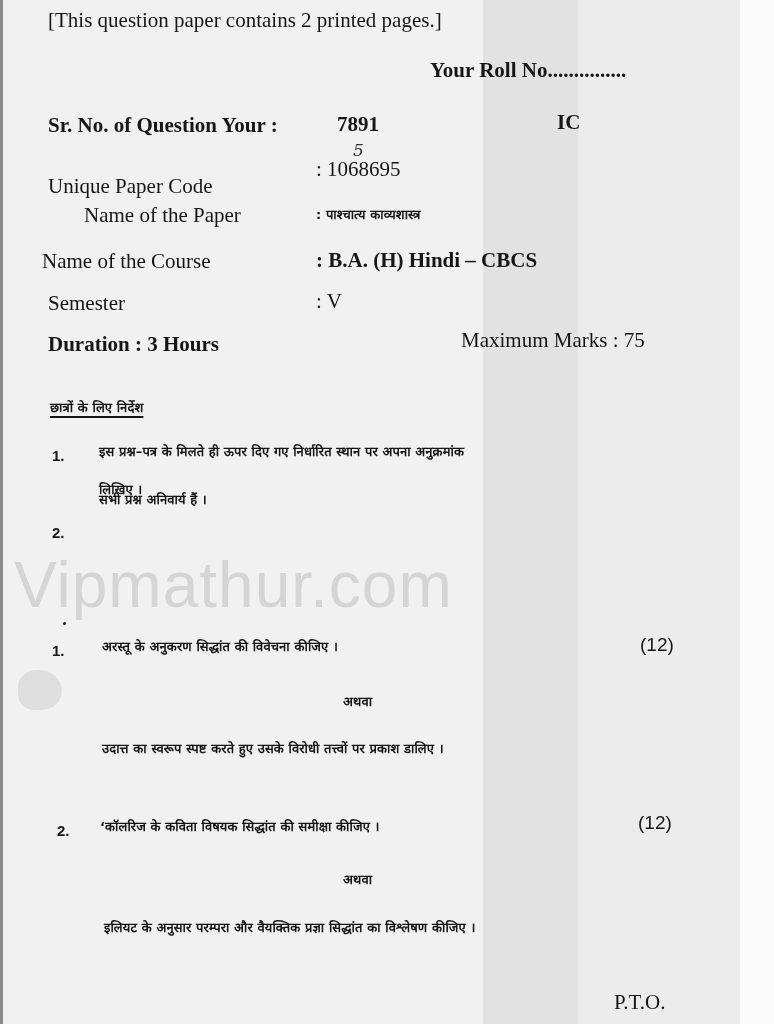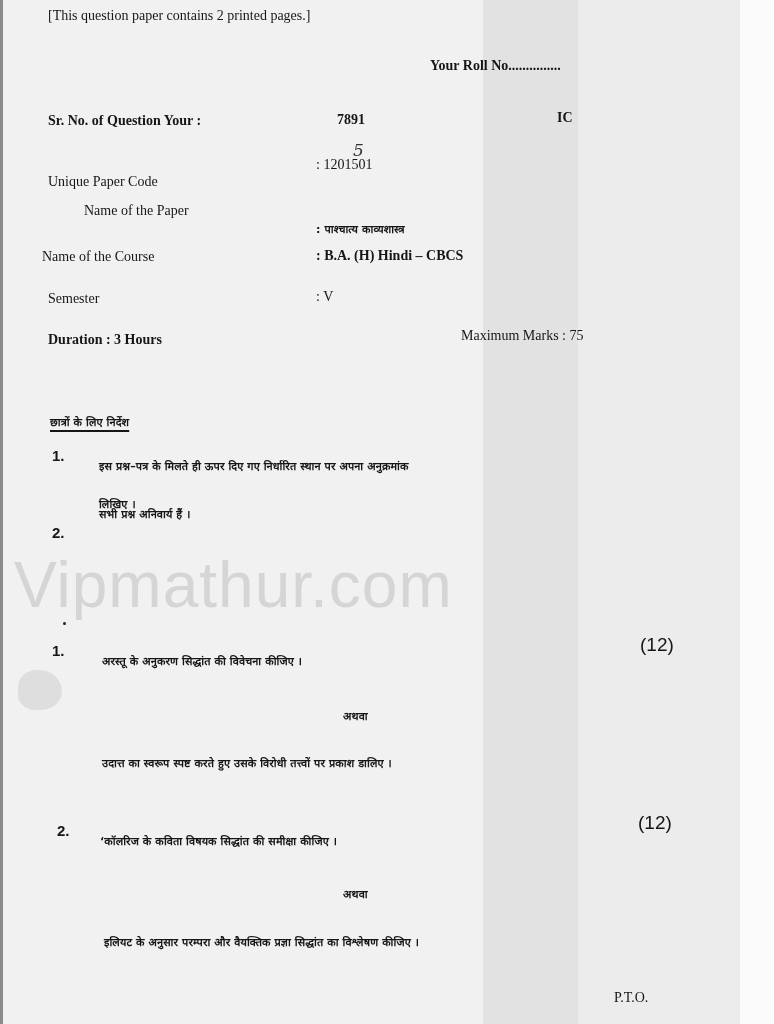--- a/index.html
+++ b/index.html
@@ -7,23 +7,23 @@
       width: 774px; height: 1024px; position: relative; overflow: hidden;
       background: #f1f1f1;
       font-family: "Liberation Serif", "DejaVu Serif", serif;
       color: #161616;
     }
     .left-edge { position: absolute; left: 0; top: 0; width: 3px; height: 1024px; background: #8a8a8a; }
     .band { position: absolute; top: 0; height: 1024px; left: 483px; width: 95px; background: #e2e2e2; }
     .band2 { position: absolute; top: 0; height: 1024px; left: 578px; width: 162px; background: #ececec; }
     .right-strip { position: absolute; top: 0; right: 0; width: 34px; height: 1024px; background: #fbfbfb; }
     .abs { position: absolute; white-space: nowrap; }
-    .hdr { font-size: 14px; }
+    .hdr { font-size: 21px; }
     .bold { font-weight: bold; }
-    .deva { font-family: "DejaVu Sans", sans-serif; font-weight: bold; font-size: 11px; letter-spacing: 0.1px; margin-top: 16px; }
+    .deva { font-family: "DejaVu Sans", sans-serif; font-weight: bold; font-size: 13px; letter-spacing: 0.1px; }
     .num { font-family: "Liberation Sans", sans-serif; font-weight: bold; font-size: 15px; }
     .marks { font-family: "Liberation Sans", sans-serif; font-size: 19px; }
     .underline { text-decoration: underline; text-decoration-thickness: 2px; text-underline-offset: 4px; }
     .watermark {
       position: absolute; left: 14px; top: 548px;
       font-family: "Liberation Sans", sans-serif; font-size: 64px;
       color: rgba(190,190,190,0.55); letter-spacing: 1px;
     }
     .handwritten {
       position: absolute; left: 353px; top: 140px; font-size: 17px;
@@ -45,21 +45,21 @@
 <div class="watermark">Vipmathur.com</div>
 
 <div class="abs hdr" style="left:48px; top:8px;">[This question paper contains 2 printed pages.]</div>
 <div class="abs hdr bold" style="left:430px; top:58px;">Your Roll No...............</div>
 
 <div class="abs hdr bold" style="left:48px; top:113px;">Sr. No. of Question Your :</div>
 <div class="abs hdr bold" style="left:337px; top:112px;">7891</div>
 <div class="abs hdr bold" style="left:557px; top:110px;">IC</div>
 
 <div class="abs hdr" style="left:48px; top:158px;margin-top:16px;">Unique Paper Code</div>
-<div class="abs hdr" style="left:316px; top:157px;">: 1201501</div>
+<div class="abs hdr" style="left:316px; top:157px;">: 1068695</div>
 <div class="handwritten">5</div>
 
 <div class="abs hdr" style="left:48px; top:203px;margin-left:36px;">Name of the Paper</div>
 <div class="abs deva" style="left:316px; top:205px;">: पाश्चात्य काव्यशास्त्र</div>
 
 <div class="abs hdr" style="left:42px; top:249px;">Name of the Course</div>
 <div class="abs hdr bold" style="left:316px; top:248px;">: B.A. (H) Hindi – CBCS</div>
 
 <div class="abs hdr" style="left:48px; top:291px;">Semester</div>
 <div class="abs hdr" style="left:316px; top:289px;">: V</div>

